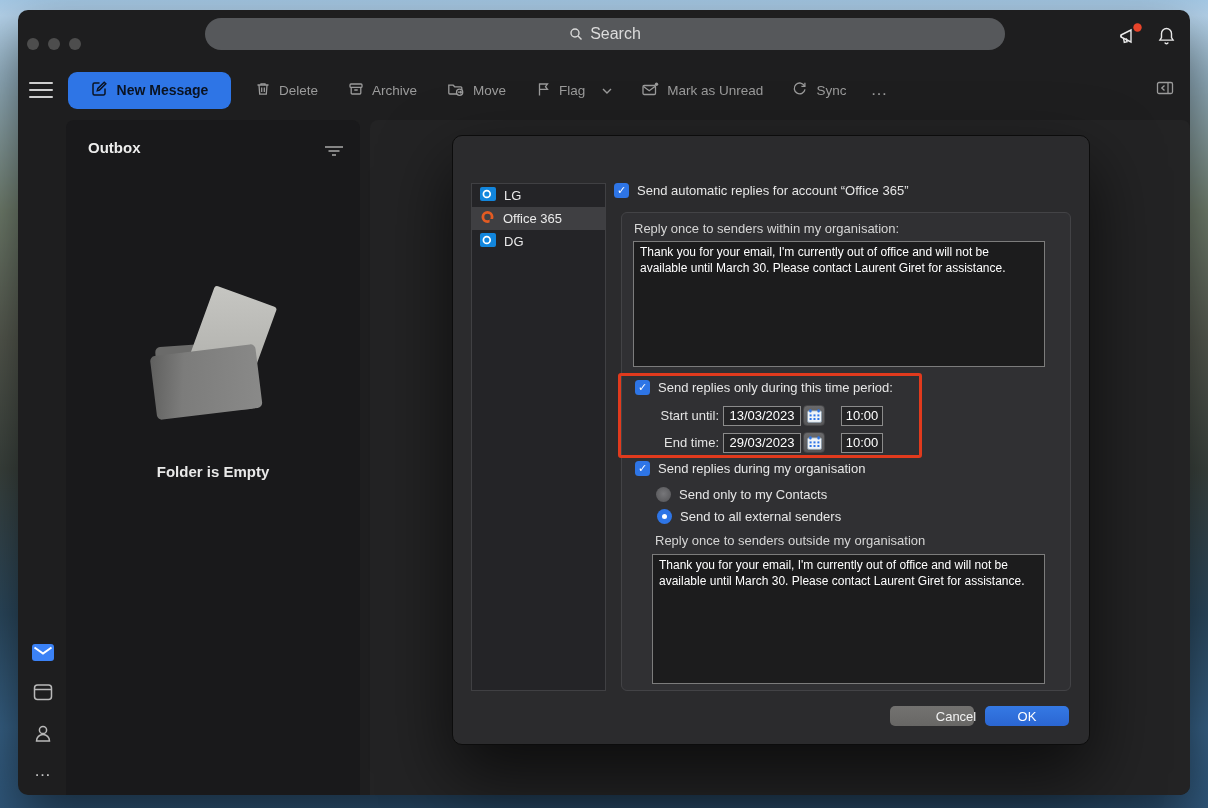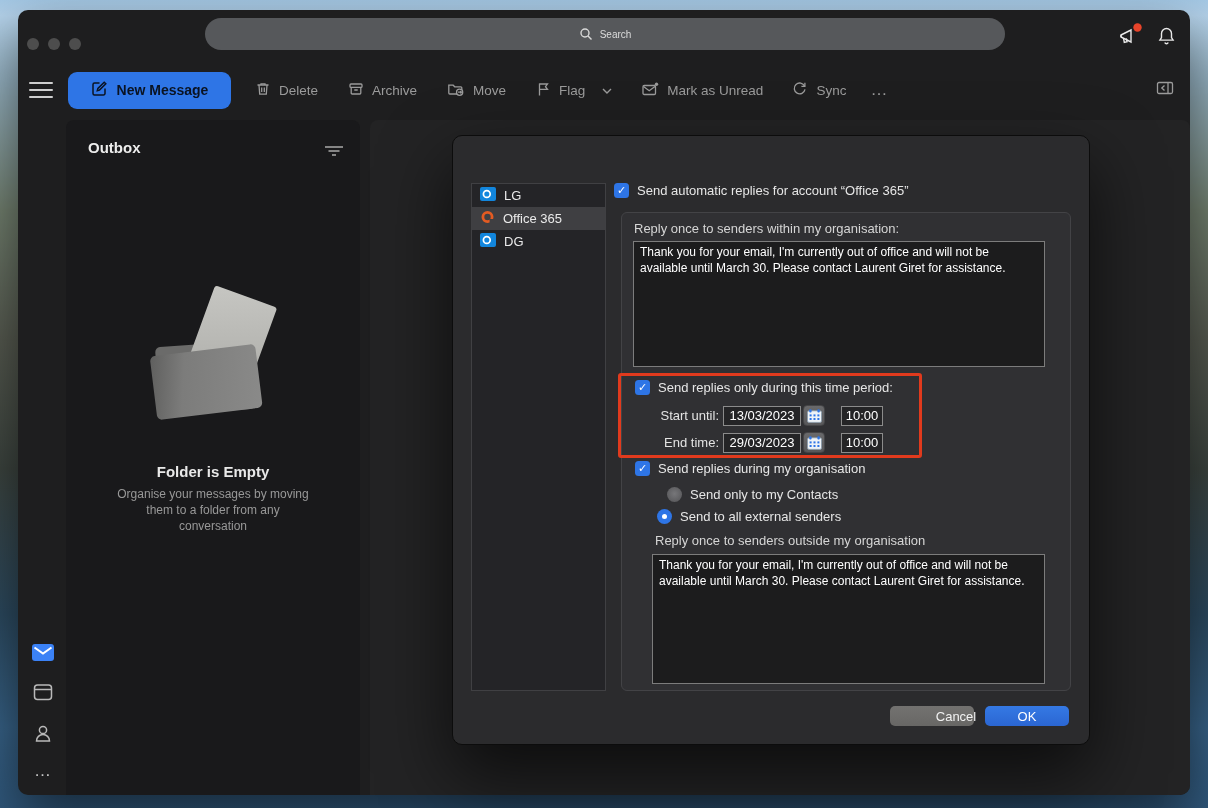--- a/index.html
+++ b/index.html
@@ -11,21 +11,21 @@
     position:relative;
   }
   .app-window{position:absolute;left:18px;top:10px;width:1172px;height:785px;
     background:#1e1e1f;border-radius:10px;box-shadow:0 22px 55px rgba(0,0,0,.55);
     overflow:hidden;}
   
   .traffic{position:absolute;left:9px;top:28px;display:flex;gap:9px;}
   .dot{width:12px;height:12px;border-radius:50%;background:#4d4d4d;}
   .search-pill{position:absolute;left:187px;top:8px;width:800px;height:32px;
     border-radius:16px;background:#56585b;display:flex;align-items:center;
-    justify-content:center;gap:7px;color:#dcdcdc;font-size:10px;cursor:text;}
+    justify-content:center;gap:7px;color:#dcdcdc;font-size:16px;cursor:text;}
   .top-icons{position:absolute;right:14px;top:16px;display:flex;gap:17px;align-items:center;}
   .icon-btn{position:relative;display:flex;align-items:center;justify-content:center;}
   
   .toolbar{position:absolute;left:0;top:58px;right:0;height:44px;display:flex;align-items:center;}
   .hamburger{margin-left:11px;width:24px;display:flex;flex-direction:column;gap:5px;cursor:pointer;}
   .hamburger span{display:block;height:2px;border-radius:1px;background:#cfcfcf;}
   .new-msg-btn{margin-left:15px;width:163px;height:37px;border-radius:9px;
     background:#2e75e6;display:flex;align-items:center;justify-content:center;gap:9px;
     color:#0a1322;font-size:14px;font-weight:700;cursor:pointer;}
   .tbtn{display:flex;align-items:center;gap:8px;color:#9b9b9b;font-size:13.5px;cursor:pointer;}
@@ -271,21 +271,20 @@
           <line x1="8" y1="10" x2="12" y2="10"></line>
       </svg>
     </div>
 
     <div class="empty-illus">
       <div class="fold-back"></div>
       <div class="fold-paper"></div>
       <div class="fold-front"></div>
     </div>
     <div class="empty-title">Folder is Empty</div>
-    <div class="empty-desc">Organise your messages by moving them to a folder from any conversation</div>
   </div>
 
   <div class="reading-pane"></div>
 </div>
 
 <div class="dialog">
 
   <div class="acct-list">
     <div class="acct-item">
       <span>
@@ -376,21 +375,21 @@
       <span class="field time-field">10:00</span>
     </div>
 
     <div class="dlg-row" style="left:13px;top:248px;">
       <div class="cb">
         <span class="mark">✓</span>
       </div>
       <span class="dlg-label">Send replies during my organisation</span>
     </div>
 
-    <div class="dlg-row" style="left:45px;top:274px;">
+    <div class="dlg-row" style="left:34px;top:274px;">
       <div class="radio off"></div>
       <span class="dlg-label">Send only to my Contacts</span>
     </div>
     <div class="dlg-row" style="left:35px;top:296px;">
       <div class="radio on"></div>
       <span class="dlg-label">Send to all external senders</span>
     </div>
 
     <div class="gb-label" style="left:33px;top:320px;">Reply once to senders outside my organisation</div>
     <div class="ta" style="left:30px;top:341px;width:393px;height:130px;">Thank you for your email, I'm currently out of office and will not be available until March 30. Please contact Laurent Giret for assistance.</div>

